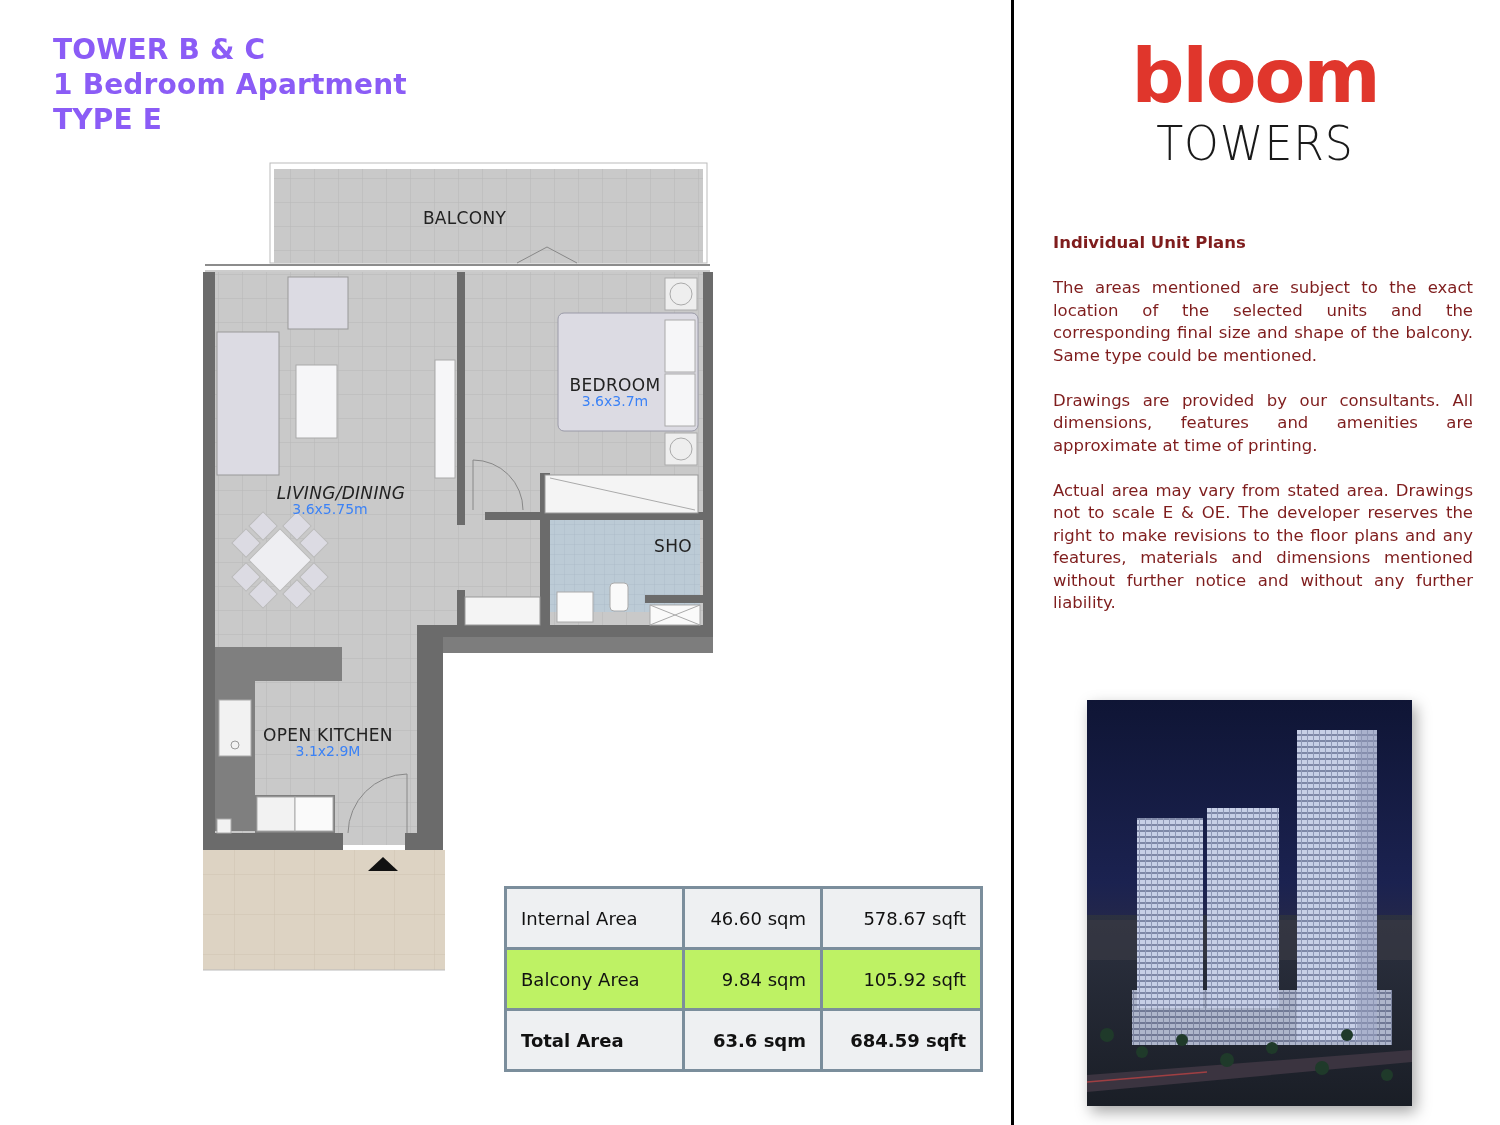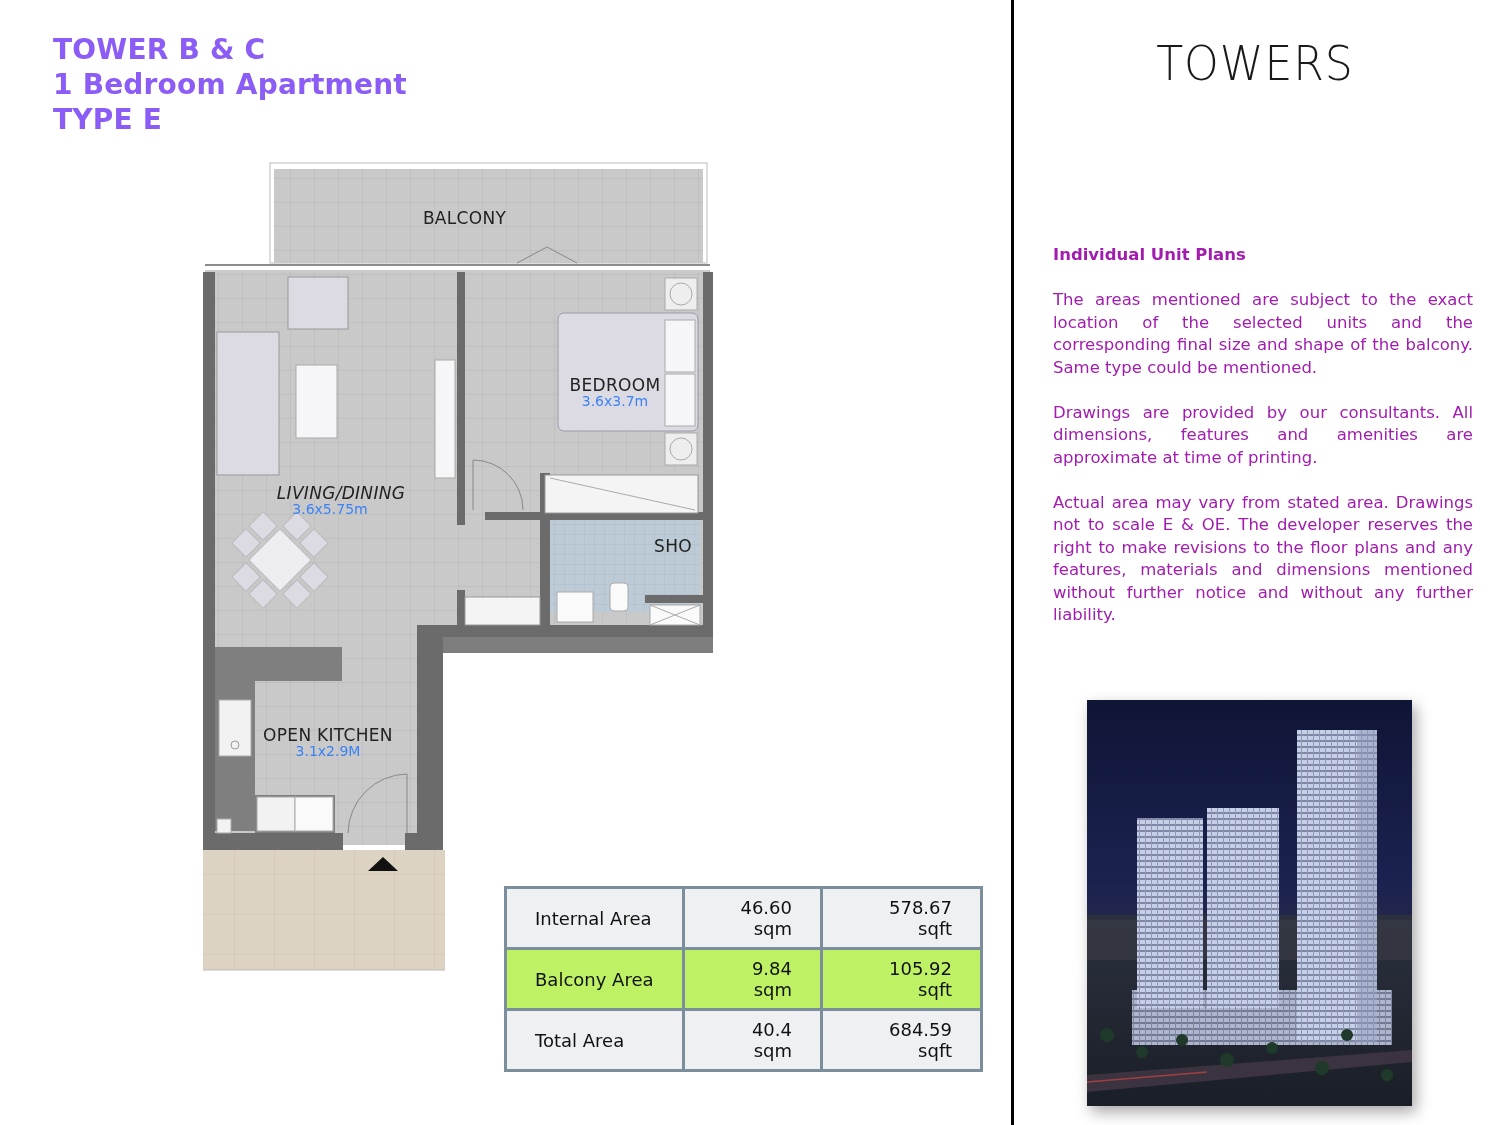--- a/index.html
+++ b/index.html
@@ -10,37 +10,37 @@
   .title-block div { white-space: nowrap; }
 
   .divider { position: absolute; left: 1011px; top: 0; width: 3px; height: 1125px; background: #000; }
 
   
   .logo { position: absolute; left: 1130px; top: 36px; width: 250px; text-align: center; }
   .logo-bloom { font-family: "DejaVu Sans", sans-serif; font-weight: bold; color: #e0362c; font-size: 74px; line-height: 80px; letter-spacing: -2px; }
   .logo-towers { font-family: "DejaVu Sans", sans-serif; font-weight: 200; color: #1a1a1a; font-size: 48px; line-height: 54px; letter-spacing: 1px; transform: scaleX(0.92); }
 
   
-  .info { position: absolute; left: 1053px; top: 244px; width: 420px; font-size: 16.5px; line-height: 22.5px; color: #a21caf; }
+  .info { position: absolute; left: 1053px; top: 232px; width: 420px; font-size: 16.5px; line-height: 22.5px; color: #7f1d1d; }
   .info h2 { font-size: 16.5px; font-weight: bold; margin-bottom: 23px; line-height: 22px; }
   .info p { text-align: justify; margin-bottom: 22.5px; }
 
   
   .photo { position: absolute; left: 1087px; top: 700px; width: 325px; height: 406px; overflow: hidden; box-shadow: 4px 6px 14px rgba(0,0,0,0.35); background: linear-gradient(#0f1535 0%, #1b2250 45%, #2a2b45 62%, #222233 75%, #151a22 100%); }
 
   
   .area-table { position: absolute; left: 504px; top: 886px; border-collapse: separate; border-spacing: 0; border: 3px solid #7b8e9c; font-size: 18px; }
-  .area-table td { height: 61px; padding: 0 28px; border-right: 3px solid #7b8e9c; border-bottom: 3px solid #7b8e9c; background: #eef0f2; }
+  .area-table td { height: 61px; padding: 0 14px; border-right: 3px solid #7b8e9c; border-bottom: 3px solid #7b8e9c; background: #eef0f2; }
   .area-table tr:last-child td { border-bottom: none; height: 58px; }
   .area-table td:last-child { border-right: none; }
   .area-table tr.alt td { background: #bef264; margin-left: 40px; }
   .area-table td.c1 { width: 178px; text-align: left; }
   .area-table td.c2 { width: 138px; text-align: right; }
   .area-table td.c3 { width: 157px; text-align: right; }
-  .area-table tr.total td { font-weight: normal; margin-left: 20px; }
+  .area-table tr.total td { font-weight: bold; margin-left: 20px; }
 
   
   .plan { position: absolute; left: 195px; top: 155px; width: 530px; height: 830px; }
   .plan-label { position: absolute; font-family: "DejaVu Sans", sans-serif; color: #222; font-size: 17px; text-align: center; white-space: nowrap; letter-spacing: 0.3px; }
   .plan-dim { position: absolute; font-size: 14px; color: #3b82f6; text-align: center; white-space: nowrap; }
 </style>
 </head>
 <body>
 
 <div class="title-block">
@@ -161,29 +161,30 @@
     <td class="c2">46.60 sqm</td>
     <td class="c3">578.67 sqft</td>
   </tr>
   <tr class="alt">
     <td class="c1">Balcony Area</td>
     <td class="c2">9.84 sqm</td>
     <td class="c3">105.92 sqft</td>
   </tr>
   <tr class="total">
     <td class="c1">Total Area</td>
-    <td class="c2">40.4 sqm</td>
+    <td class="c2">63.6 sqm</td>
     <td class="c3">684.59 sqft</td>
   </tr>
 </tbody>
   </table>
 
 <div class="divider"></div>
 
 <div class="logo">
+  <div class="logo-bloom">bloom</div>
   <div class="logo-towers">TOWERS</div>
 </div>
 
 <div class="info">
   <h2>Individual Unit Plans</h2>
   <p>The areas mentioned are subject to the exact location of the selected units and the corresponding final size and shape of the balcony. Same type could be mentioned.</p>
   <p>Drawings are provided by our consultants. All dimensions, features and amenities are approximate at time of printing.</p>
   <p>Actual area may vary from stated area. Drawings not to scale E &amp; OE. The developer reserves the right to make revisions to the floor plans and any features, materials and dimensions mentioned without further notice and without any further liability.</p>
 </div>
 

